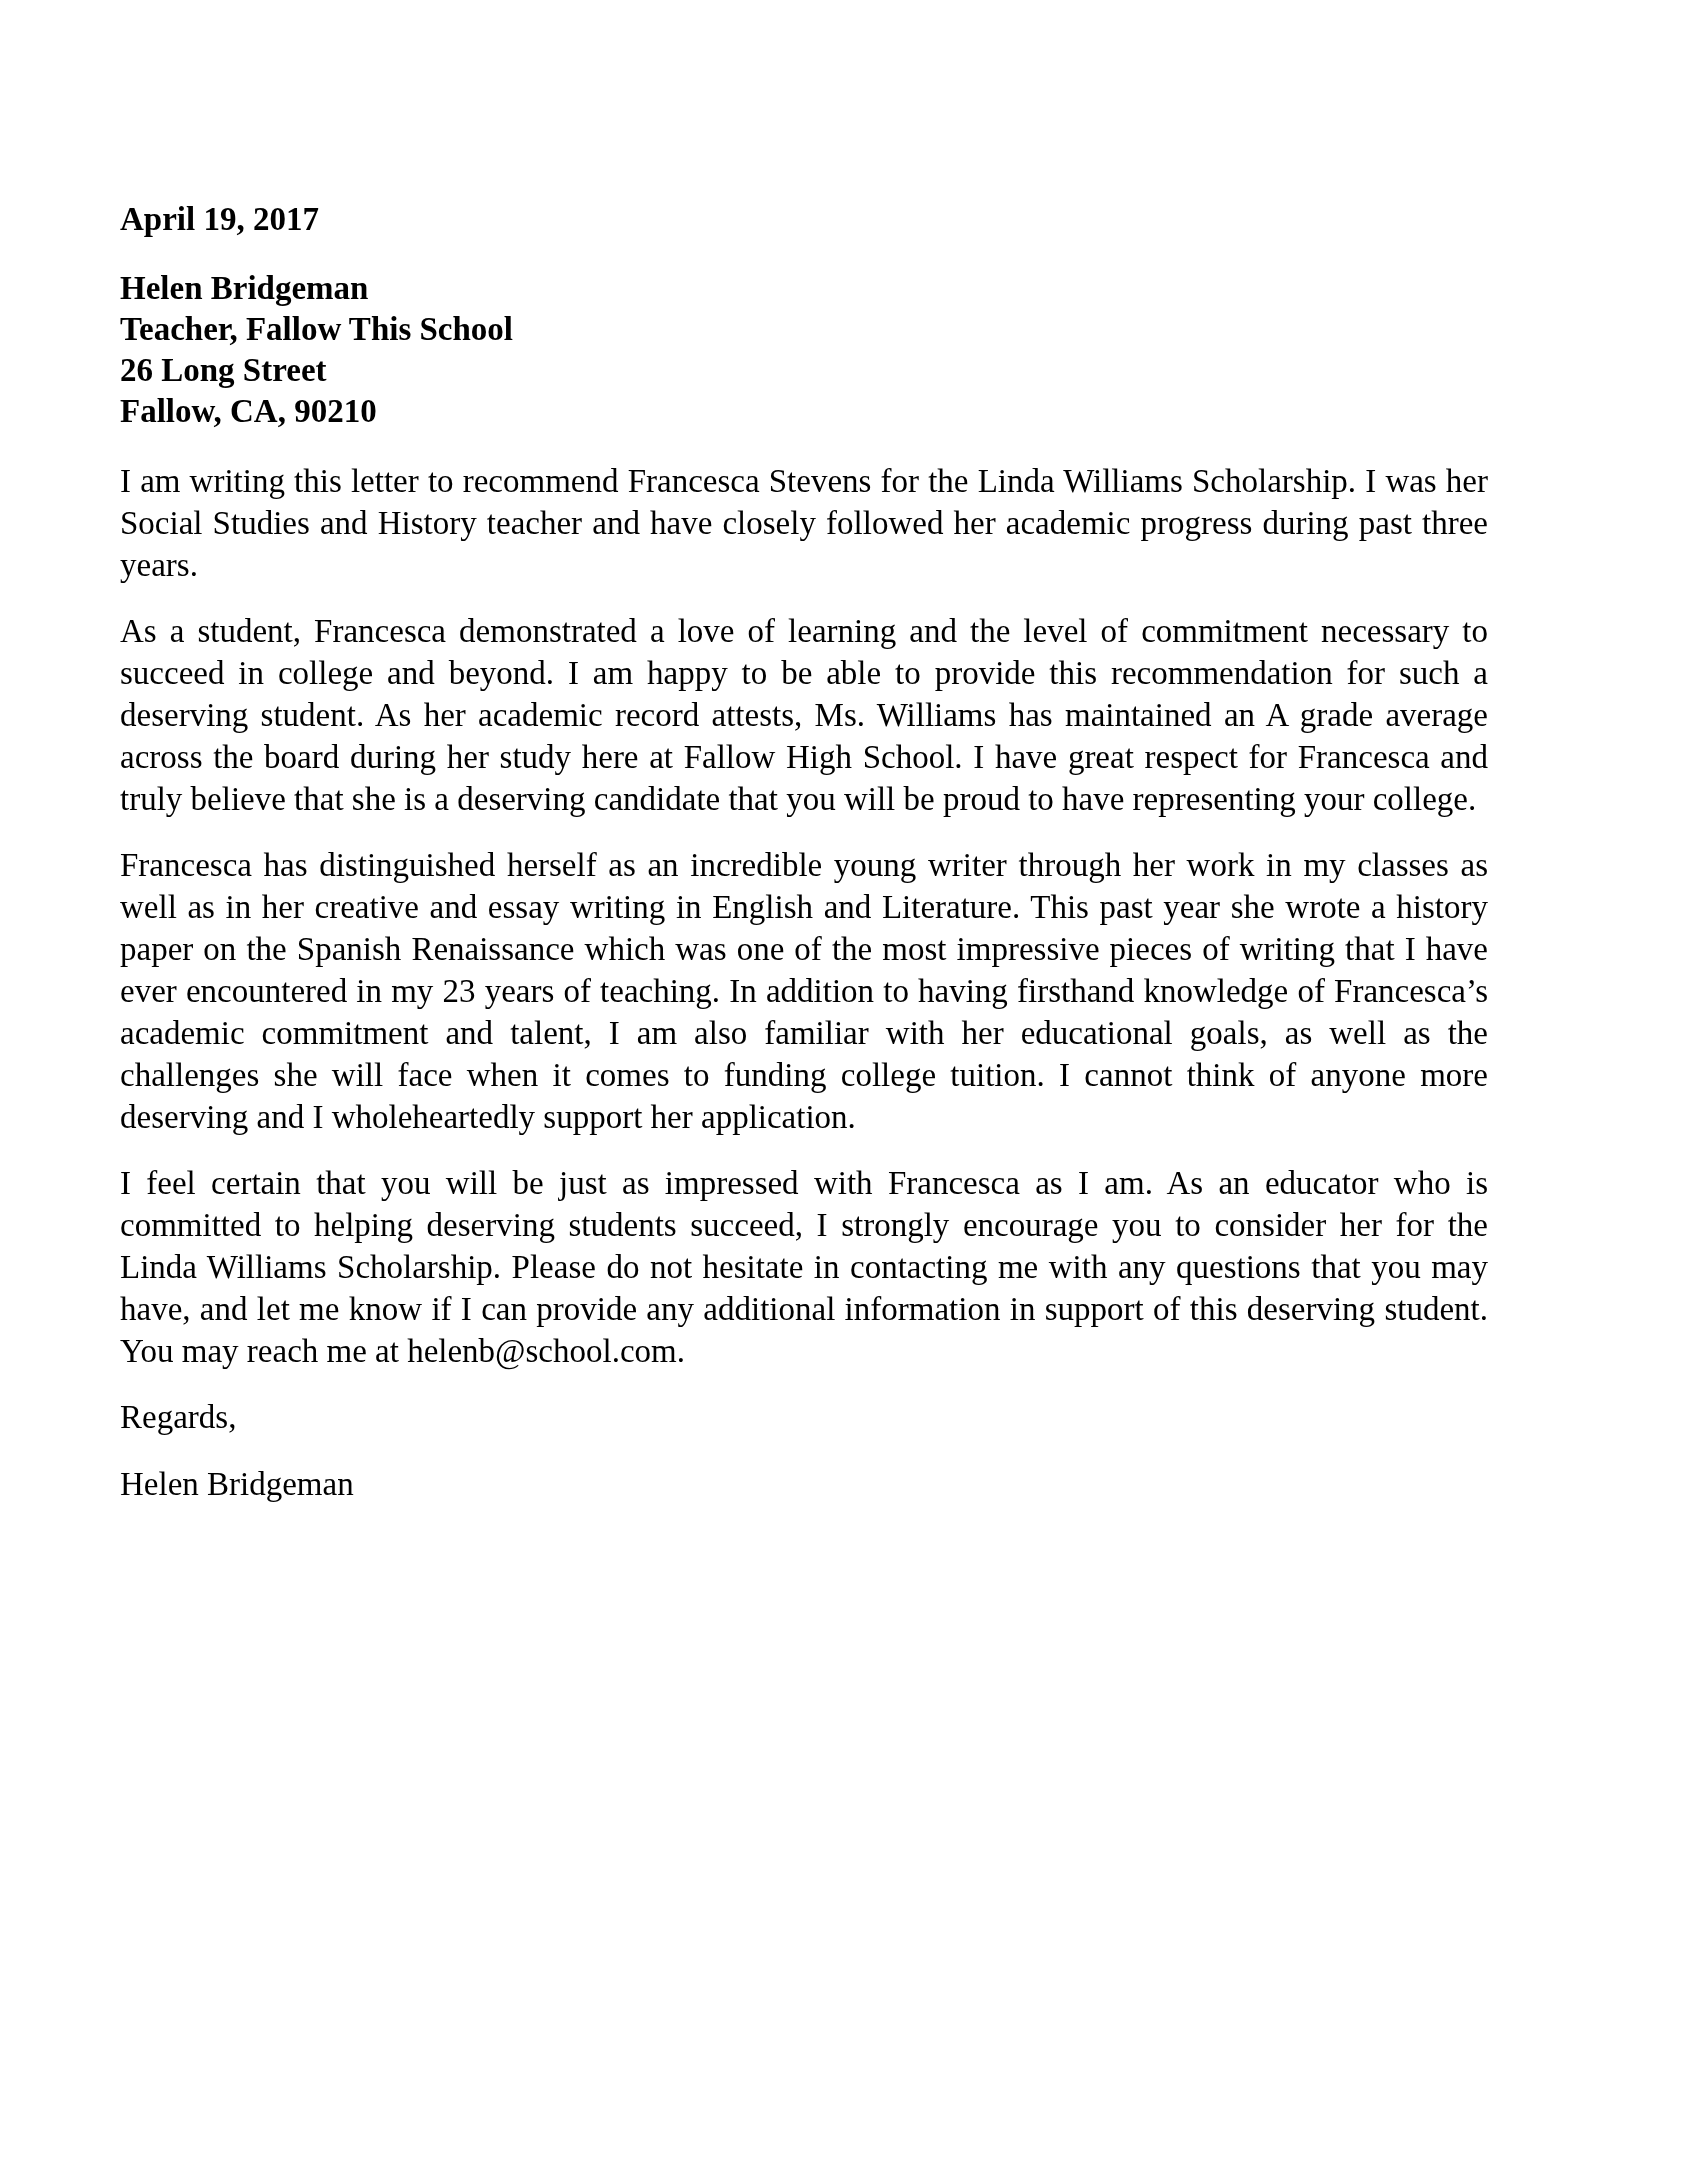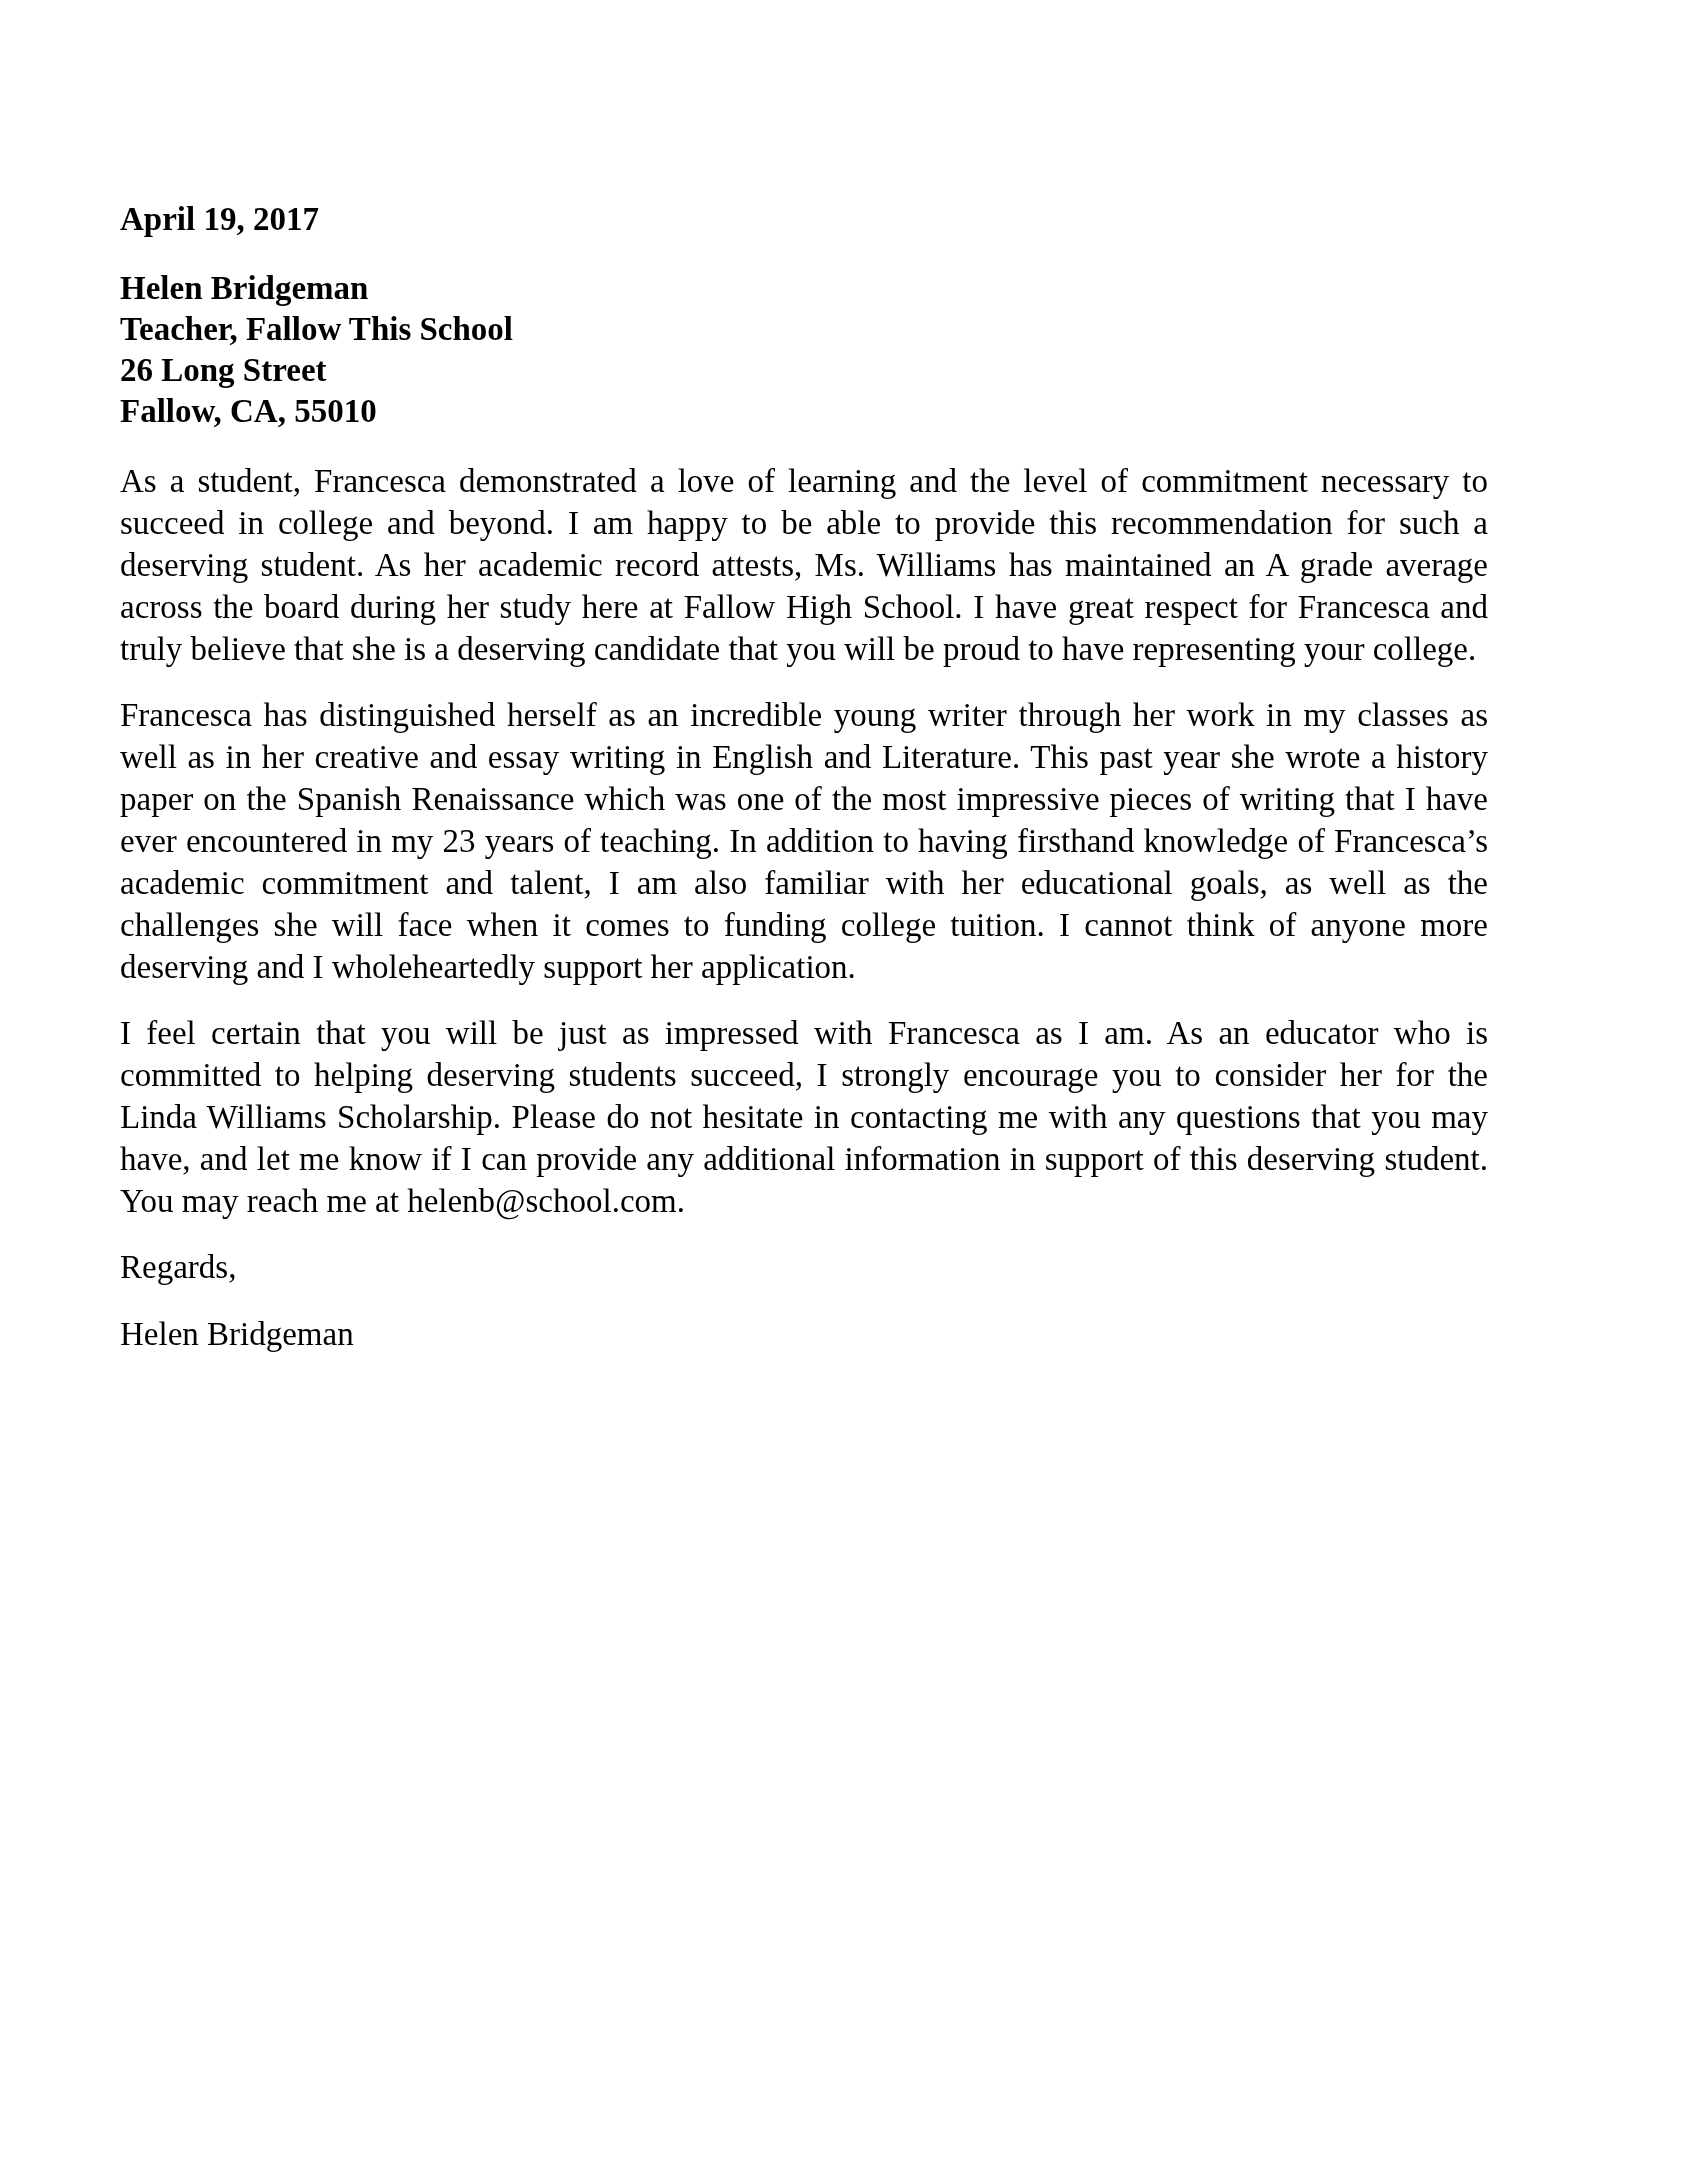--- a/index.html
+++ b/index.html
@@ -53,24 +53,25 @@
 <body>
 
 <div class="page">
 
   <p class="bold date-line">April 19, 2017</p>
 
   <div class="address-block">
     <p class="bold">Helen Bridgeman</p>
     <p class="bold">Teacher, Fallow This School</p>
     <p class="bold">26 Long Street</p>
-    <p class="bold">Fallow, CA, 55010</p>
+    <p class="bold">Fallow, CA, 90210</p>
   </div>
 
 
+  <p class="body-para">I am writing this letter to recommend Francesca Stevens for the Linda Williams Scholarship. I was her Social Studies and History teacher and have closely followed her academic progress during past three years.</p>
 
   <p class="body-para">As a student, Francesca demonstrated a love of learning and the level of commitment necessary to succeed in college and beyond. I am happy to be able to provide this recommendation for such a deserving student. As her academic record attests, Ms. Williams has maintained an A grade average across the board during her study here at Fallow High School. I have great respect for Francesca and truly believe that she is a deserving candidate that you will be proud to have representing your college.</p>
 
   <p class="body-para">Francesca has distinguished herself as an incredible young writer through her work in my classes as well as in her creative and essay writing in English and Literature. This past year she wrote a history paper on the Spanish Renaissance which was one of the most impressive pieces of writing that I have ever encountered in my 23 years of teaching. In addition to having firsthand knowledge of Francesca’s academic commitment and talent, I am also familiar with her educational goals, as well as the challenges she will face when it comes to funding college tuition. I cannot think of anyone more deserving and I wholeheartedly support her application.</p>
 
   <p class="body-para">I feel certain that you will be just as impressed with Francesca as I am. As an educator who is committed to helping deserving students succeed, I strongly encourage you to consider her for the Linda Williams Scholarship. Please do not hesitate in contacting me with any questions that you may have, and let me know if I can provide any additional information in support of this deserving student. You may reach me at helenb@school.com.</p>
 
   <p class="closing">Regards,</p>
 
   <p class="signature">Helen Bridgeman</p>

